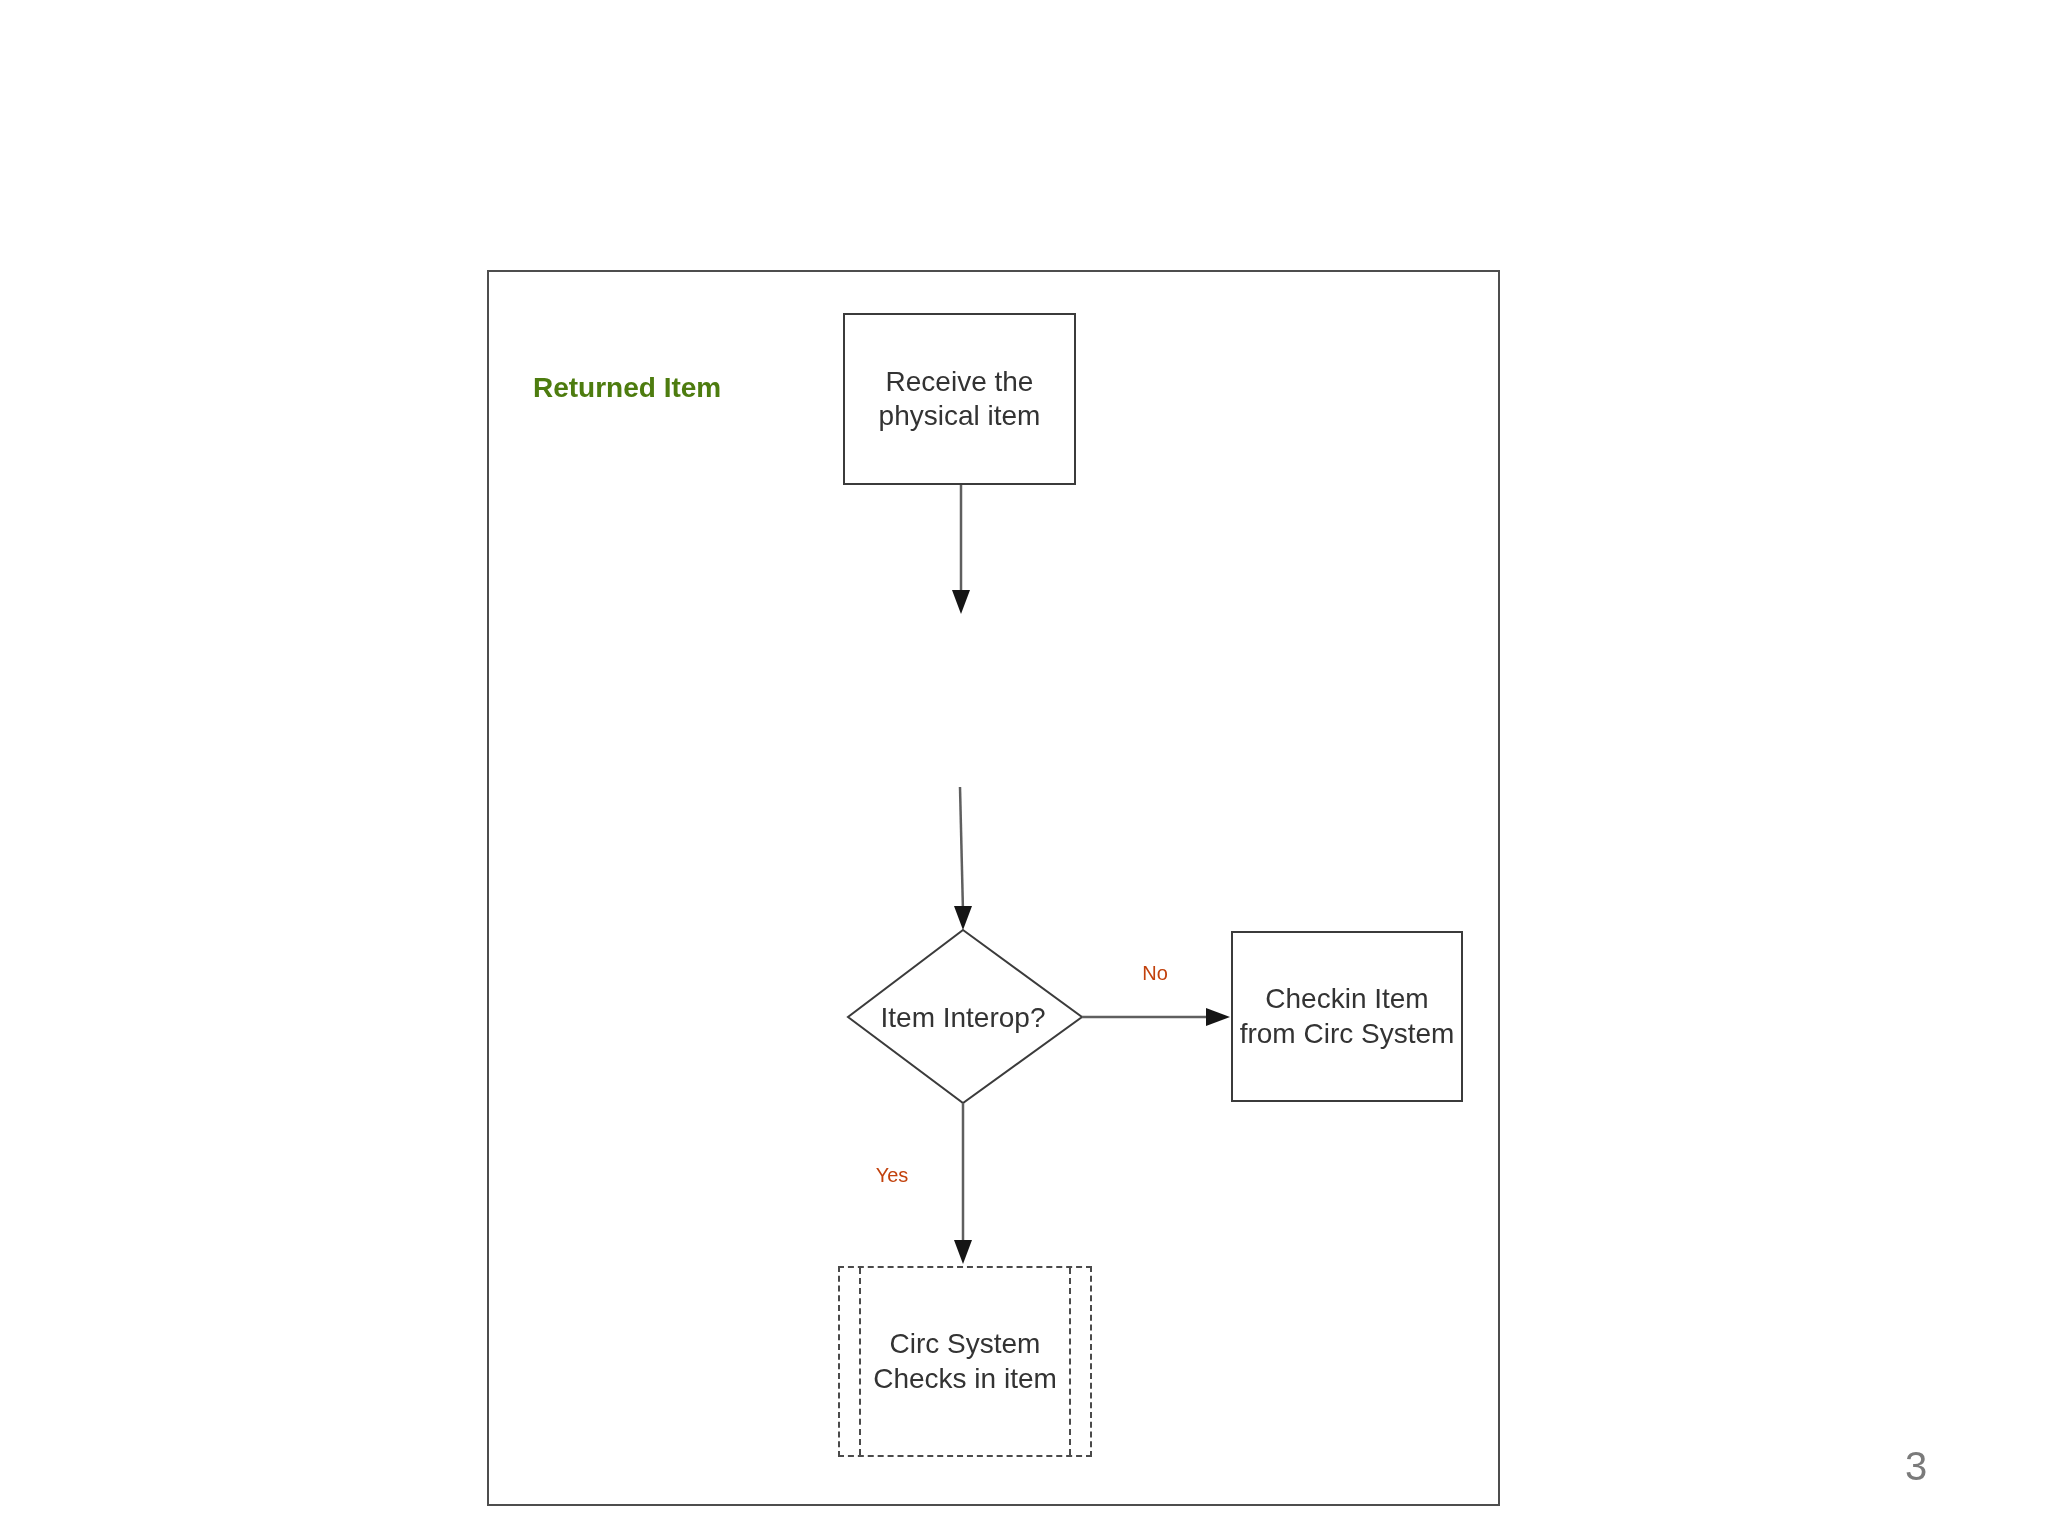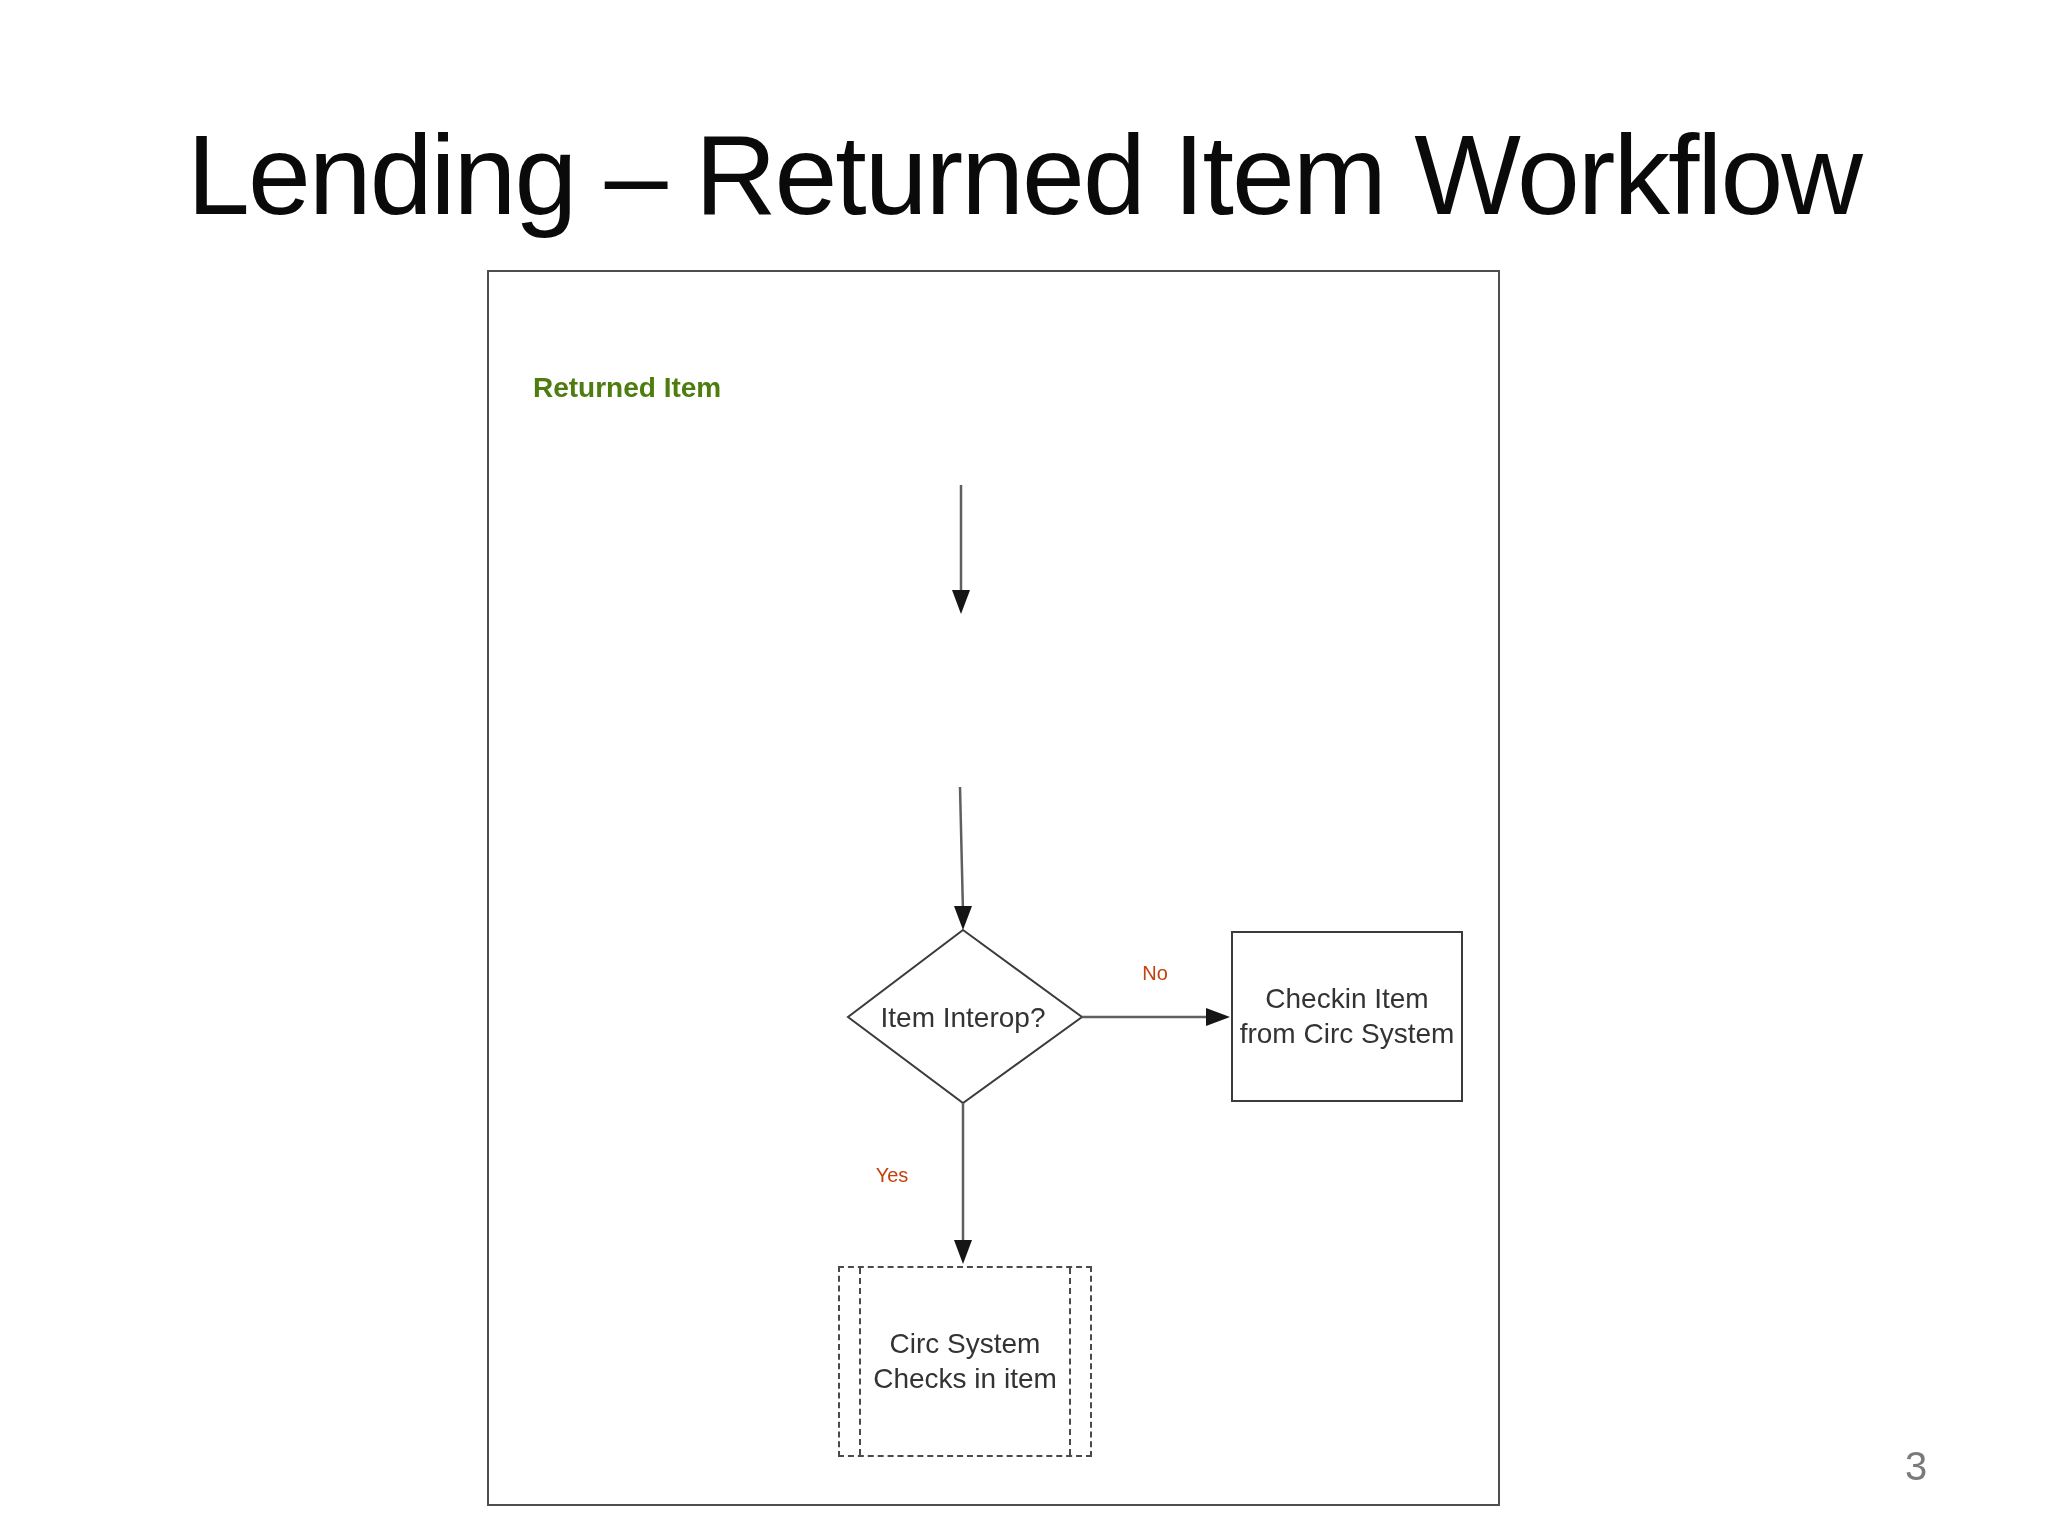--- a/index.html
+++ b/index.html
@@ -115,21 +115,20 @@
     text-align: center;
     font-size: 40px;
     color: #7a7a7a;
   }
 </style>
 </head>
 <body>
 
 <div class="slide">
 
-  <h1 class="slide-title">Lending – Returned Item Workflow</h1>
 
   <div class="canvas">
 
     <svg class="connectors" viewBox="0 0 1009 1232" preserveAspectRatio="none">
 
       <line x1="472" y1="213" x2="472" y2="322" stroke="#5f5f5f" stroke-width="2.5"></line>
       <polygon points="472,342 463,318 481,318" fill="#151515"></polygon>
 
       <line x1="471" y1="515" x2="474" y2="640" stroke="#5f5f5f" stroke-width="2.5"></line>
       <polygon points="474,658 465,634 483,634" fill="#151515"></polygon>
@@ -138,20 +137,22 @@
 
       <line x1="593" y1="745" x2="722" y2="745" stroke="#5f5f5f" stroke-width="2.5"></line>
       <polygon points="741,745 717,736 717,754" fill="#151515"></polygon>
 
       <line x1="474" y1="831" x2="474" y2="974" stroke="#5f5f5f" stroke-width="2.5"></line>
       <polygon points="474,992 465,968 483,968" fill="#151515"></polygon>
     </svg>
 
     <div class="section-label">Returned Item</div>
 
+    <div class="node box node-receive">Receive the
+physical item</div>
 
 
     <div class="decision-text">Item Interop?</div>
 
     <div class="node box node-checkin">Checkin Item
 from Circ System</div>
 
     <div class="node node-circsys">
       <span class="side-line left"></span>
       <span class="side-line right"></span>

